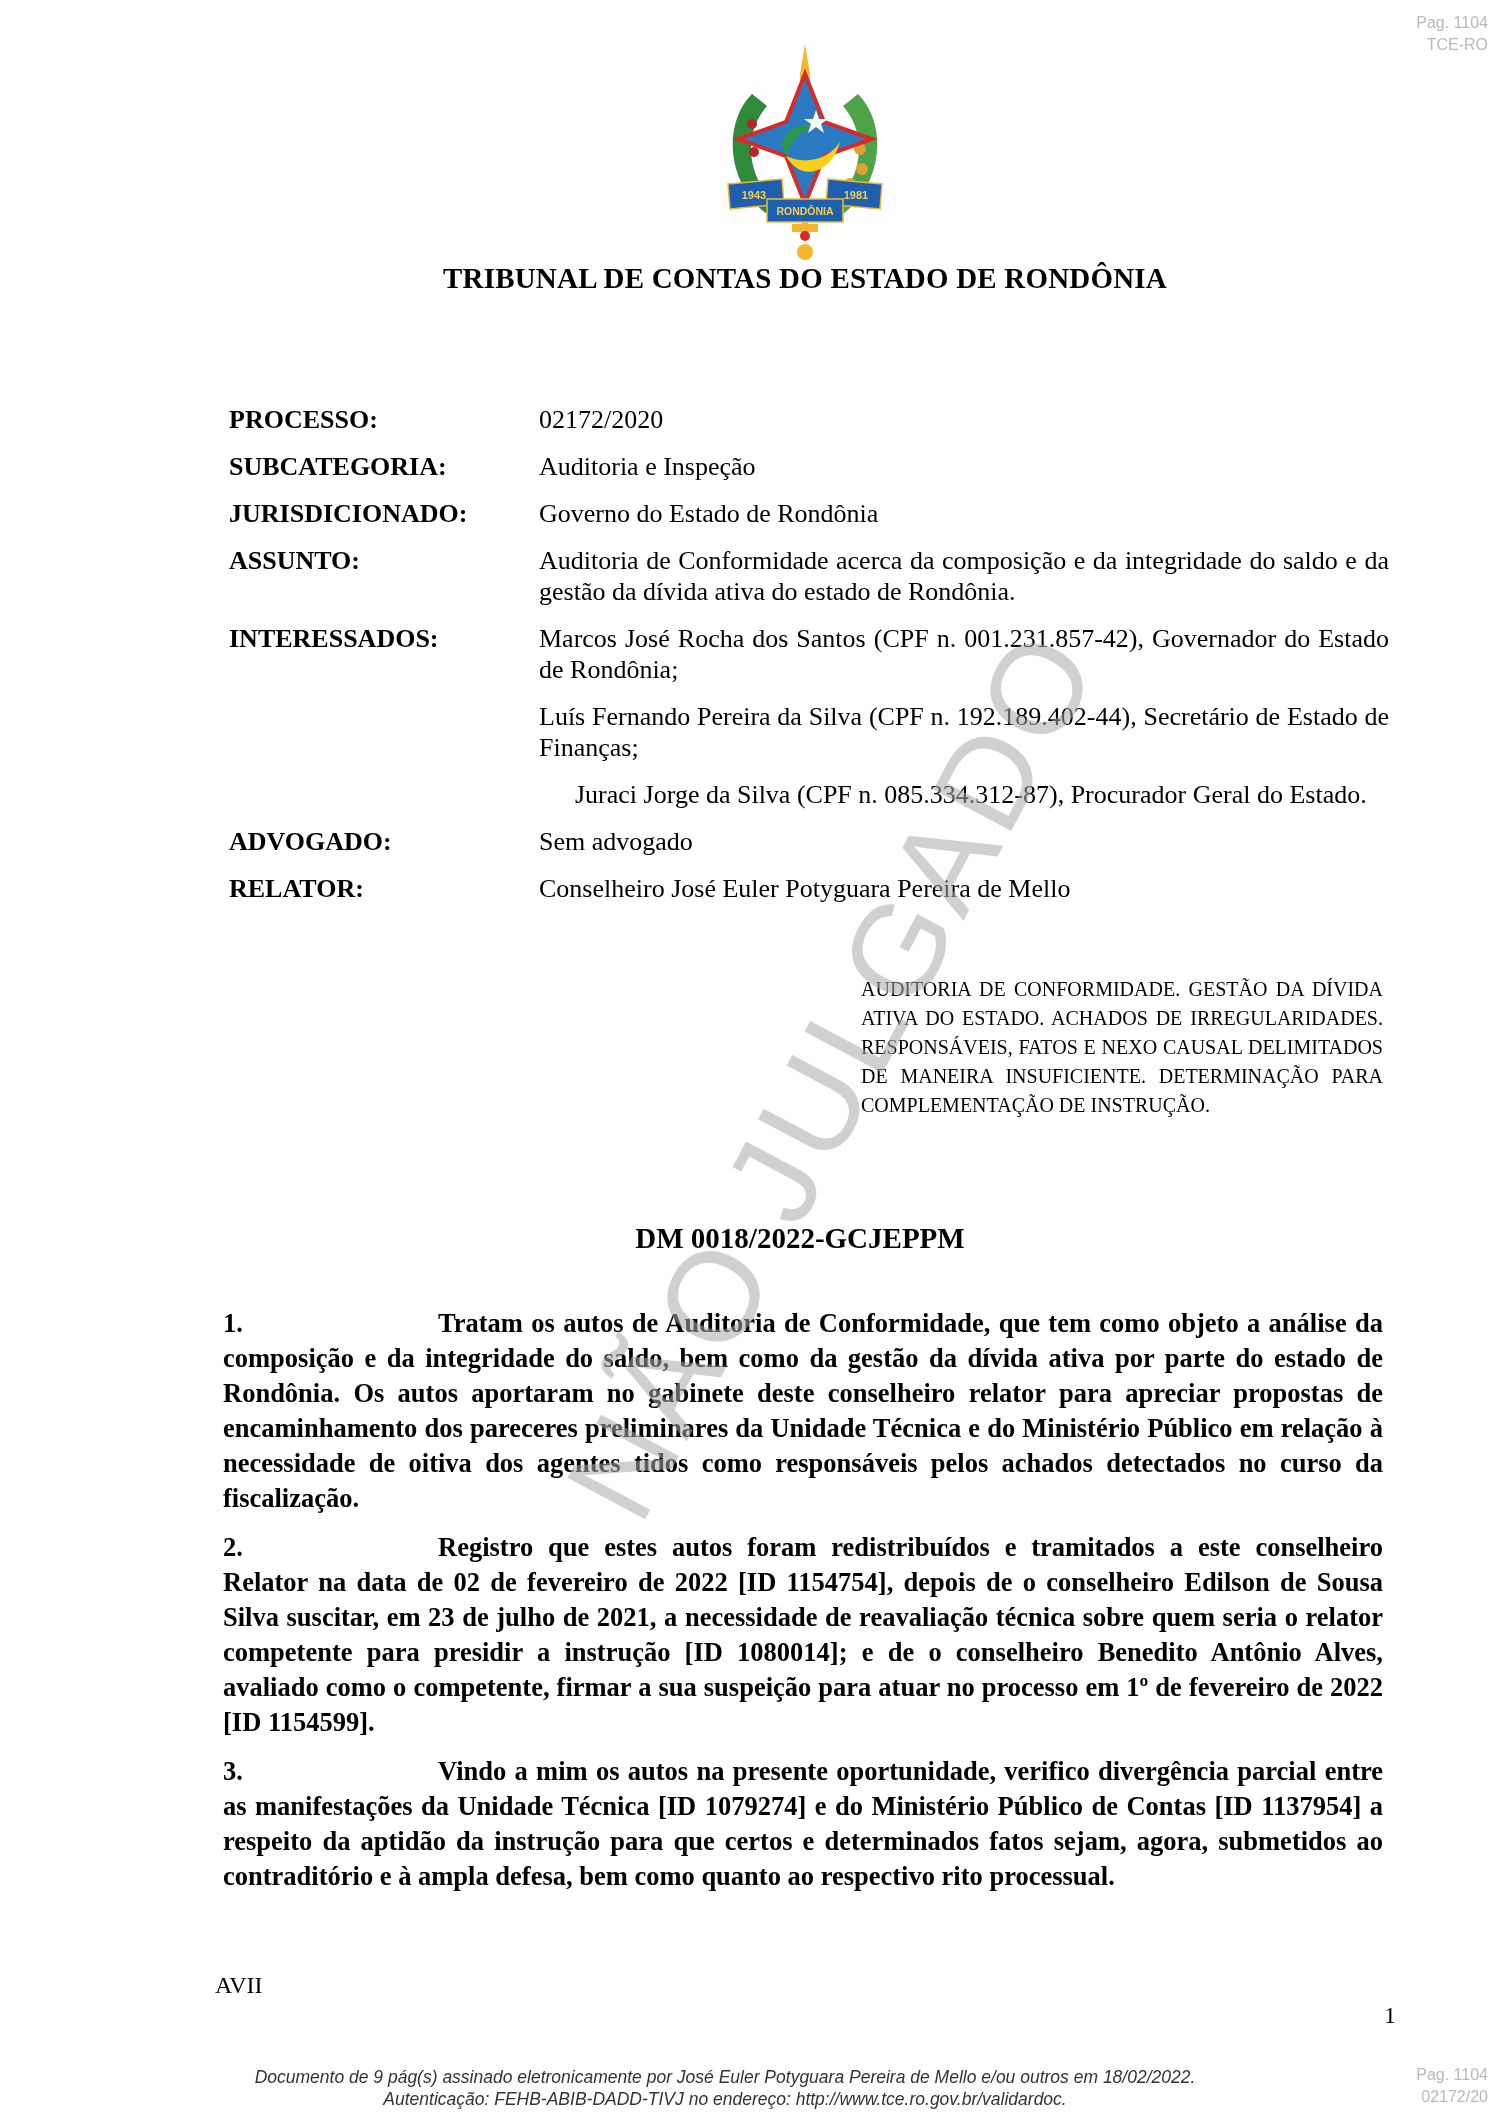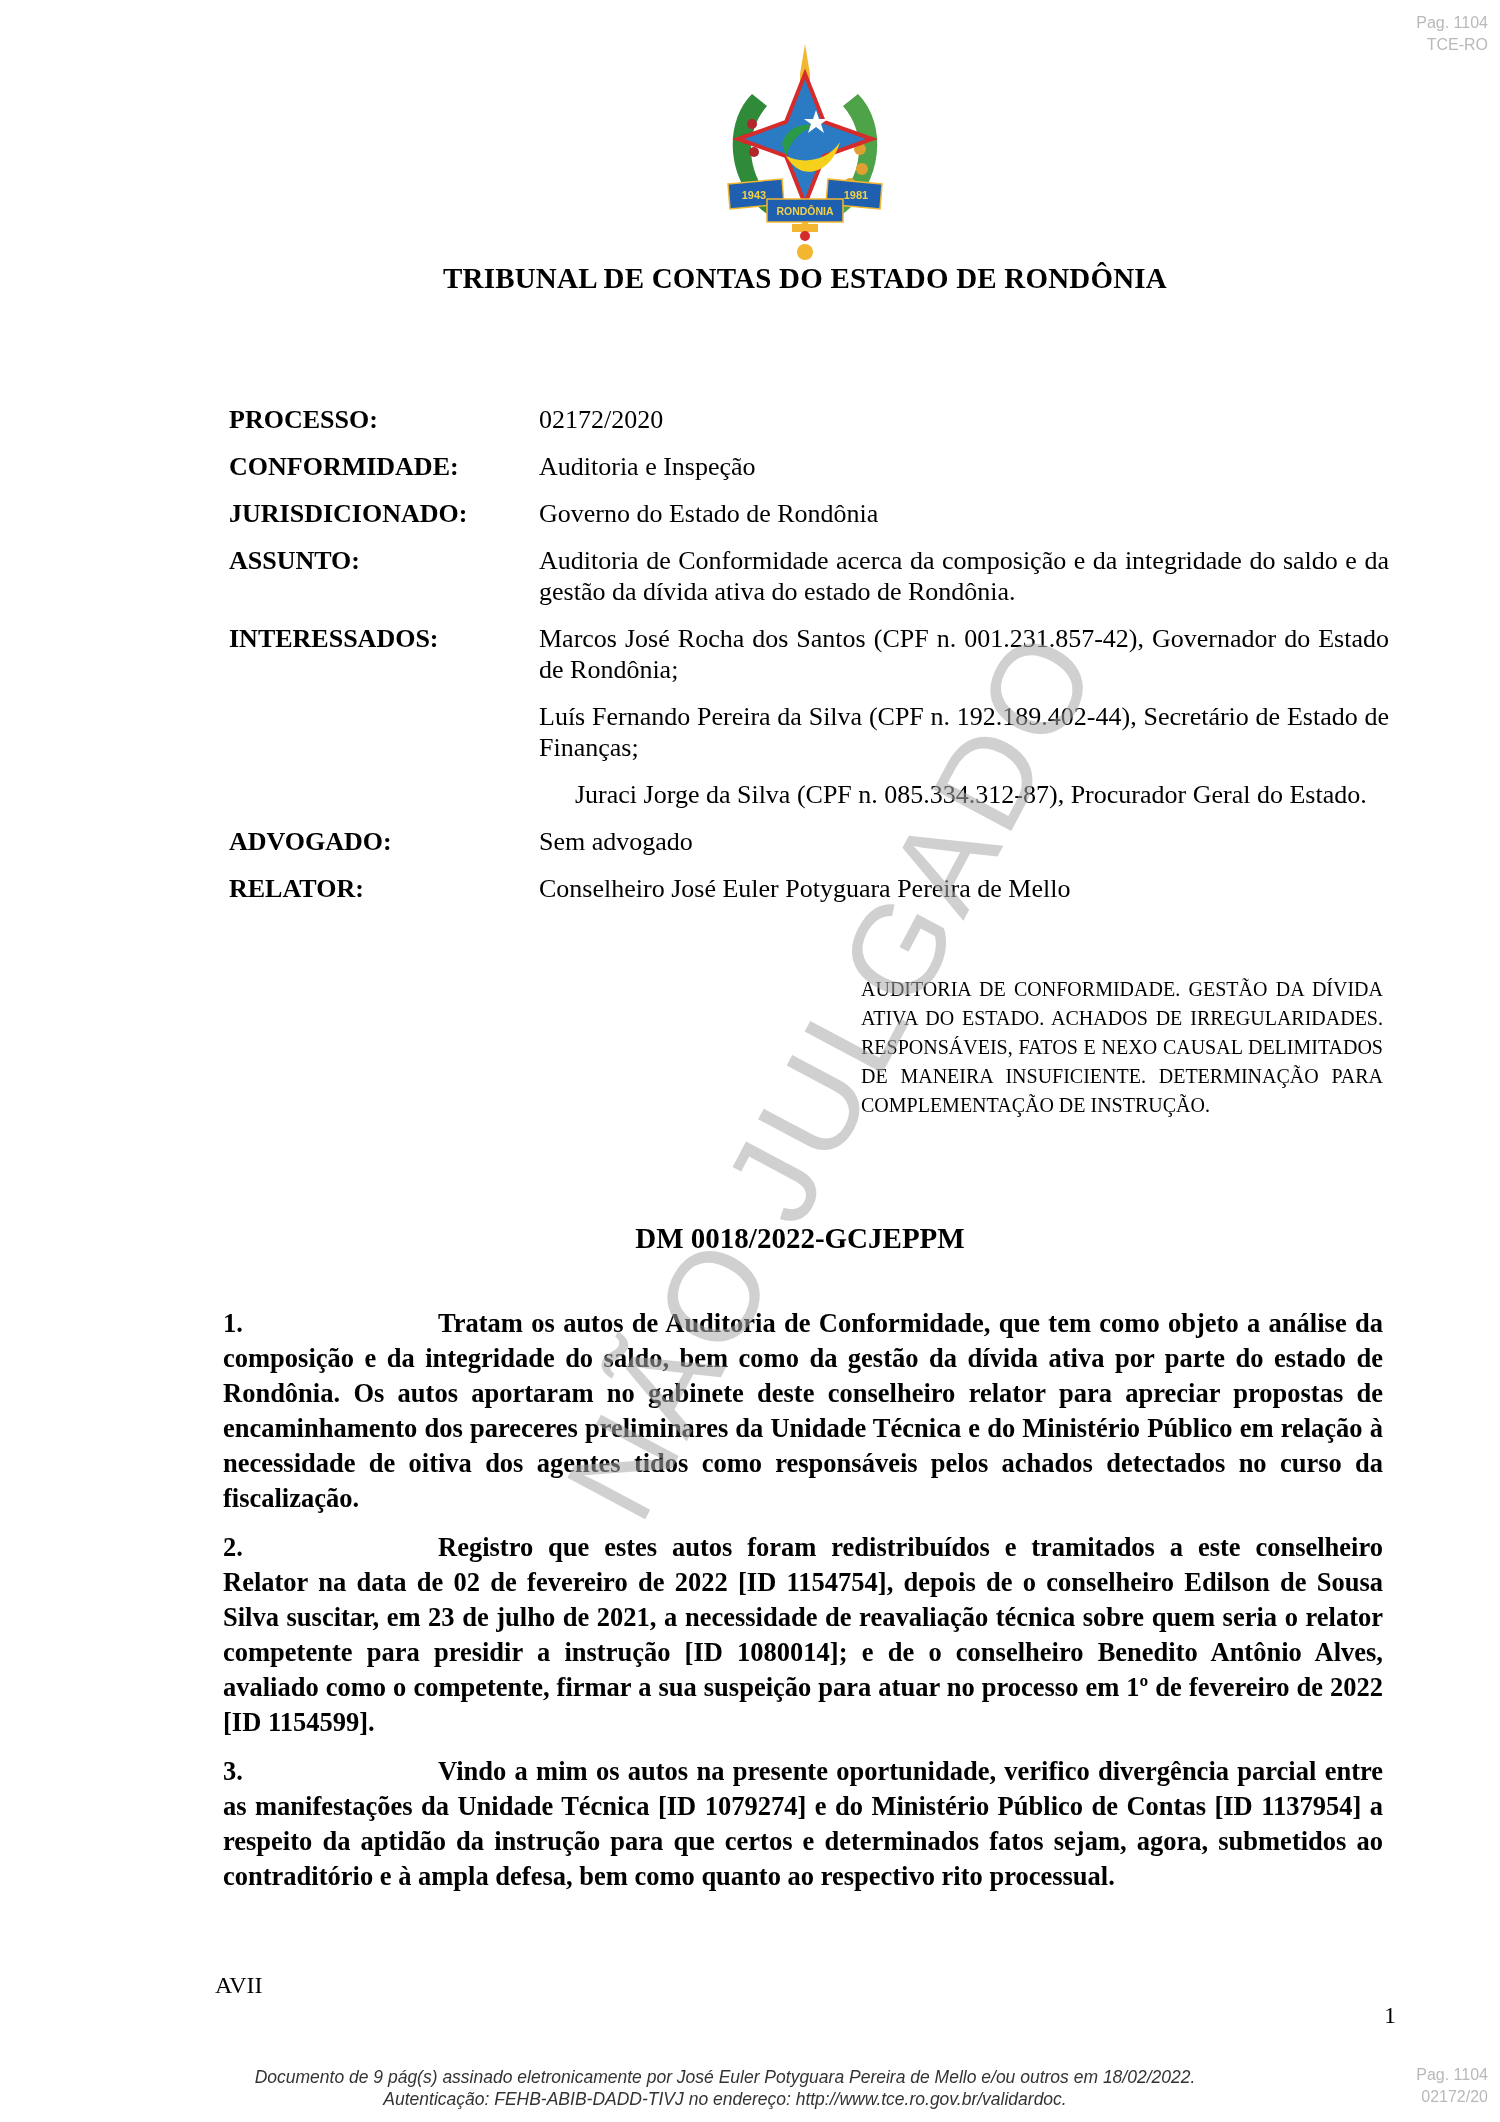--- a/index.html
+++ b/index.html
@@ -63,21 +63,21 @@
 </svg>
 
 <div class="title">TRIBUNAL DE CONTAS DO ESTADO DE RONDÔNIA</div>
 
 <div class="meta">
   <div class="meta-row">
     <div class="meta-label">PROCESSO:</div>
     <div class="meta-val">02172/2020</div>
   </div>
   <div class="meta-row">
-    <div class="meta-label">CONFORMIDADE:</div>
+    <div class="meta-label">SUBCATEGORIA:</div>
     <div class="meta-val">Auditoria e Inspeção</div>
   </div>
   <div class="meta-row">
     <div class="meta-label">JURISDICIONADO:</div>
     <div class="meta-val">Governo do Estado de Rondônia</div>
   </div>
   <div class="meta-row">
     <div class="meta-label">ASSUNTO:</div>
     <div class="meta-val">Auditoria de Conformidade acerca da composição e da integridade do saldo e da gestão da dívida ativa do estado de Rondônia.</div>
   </div>

